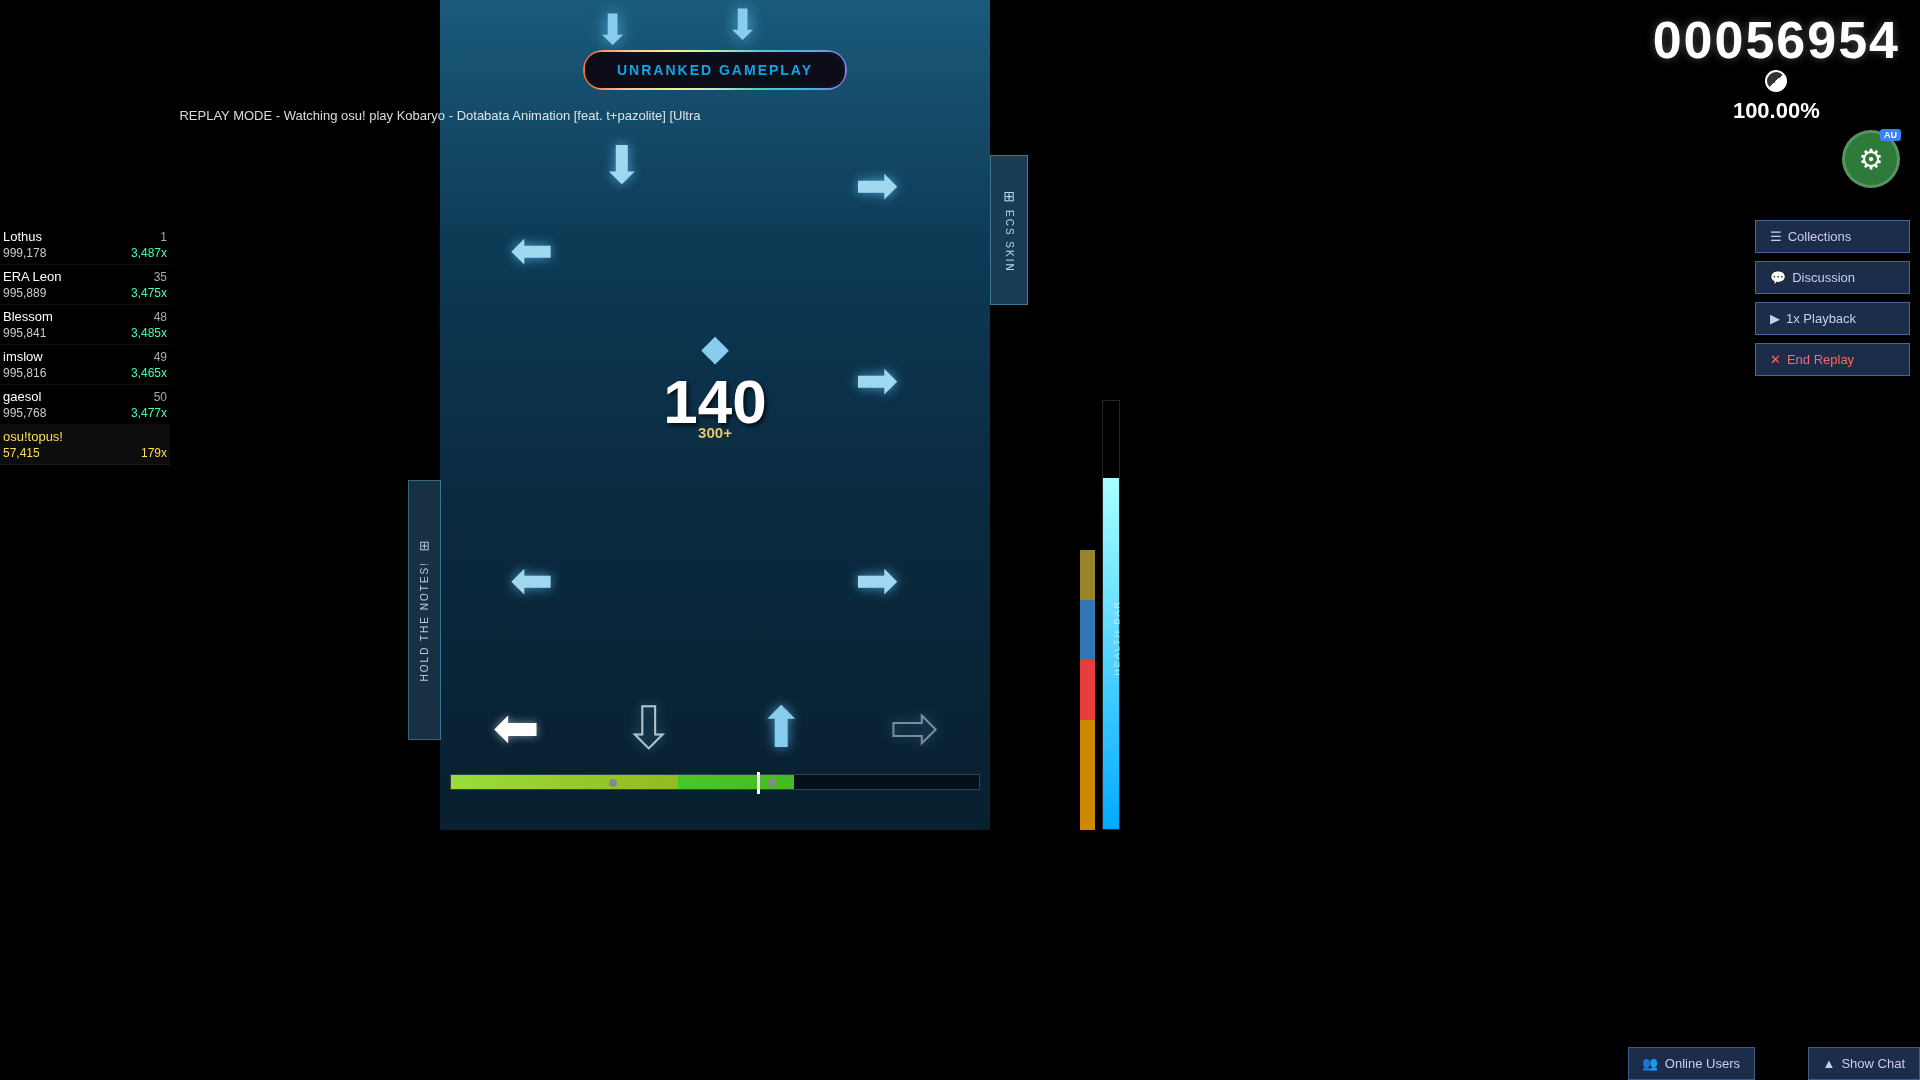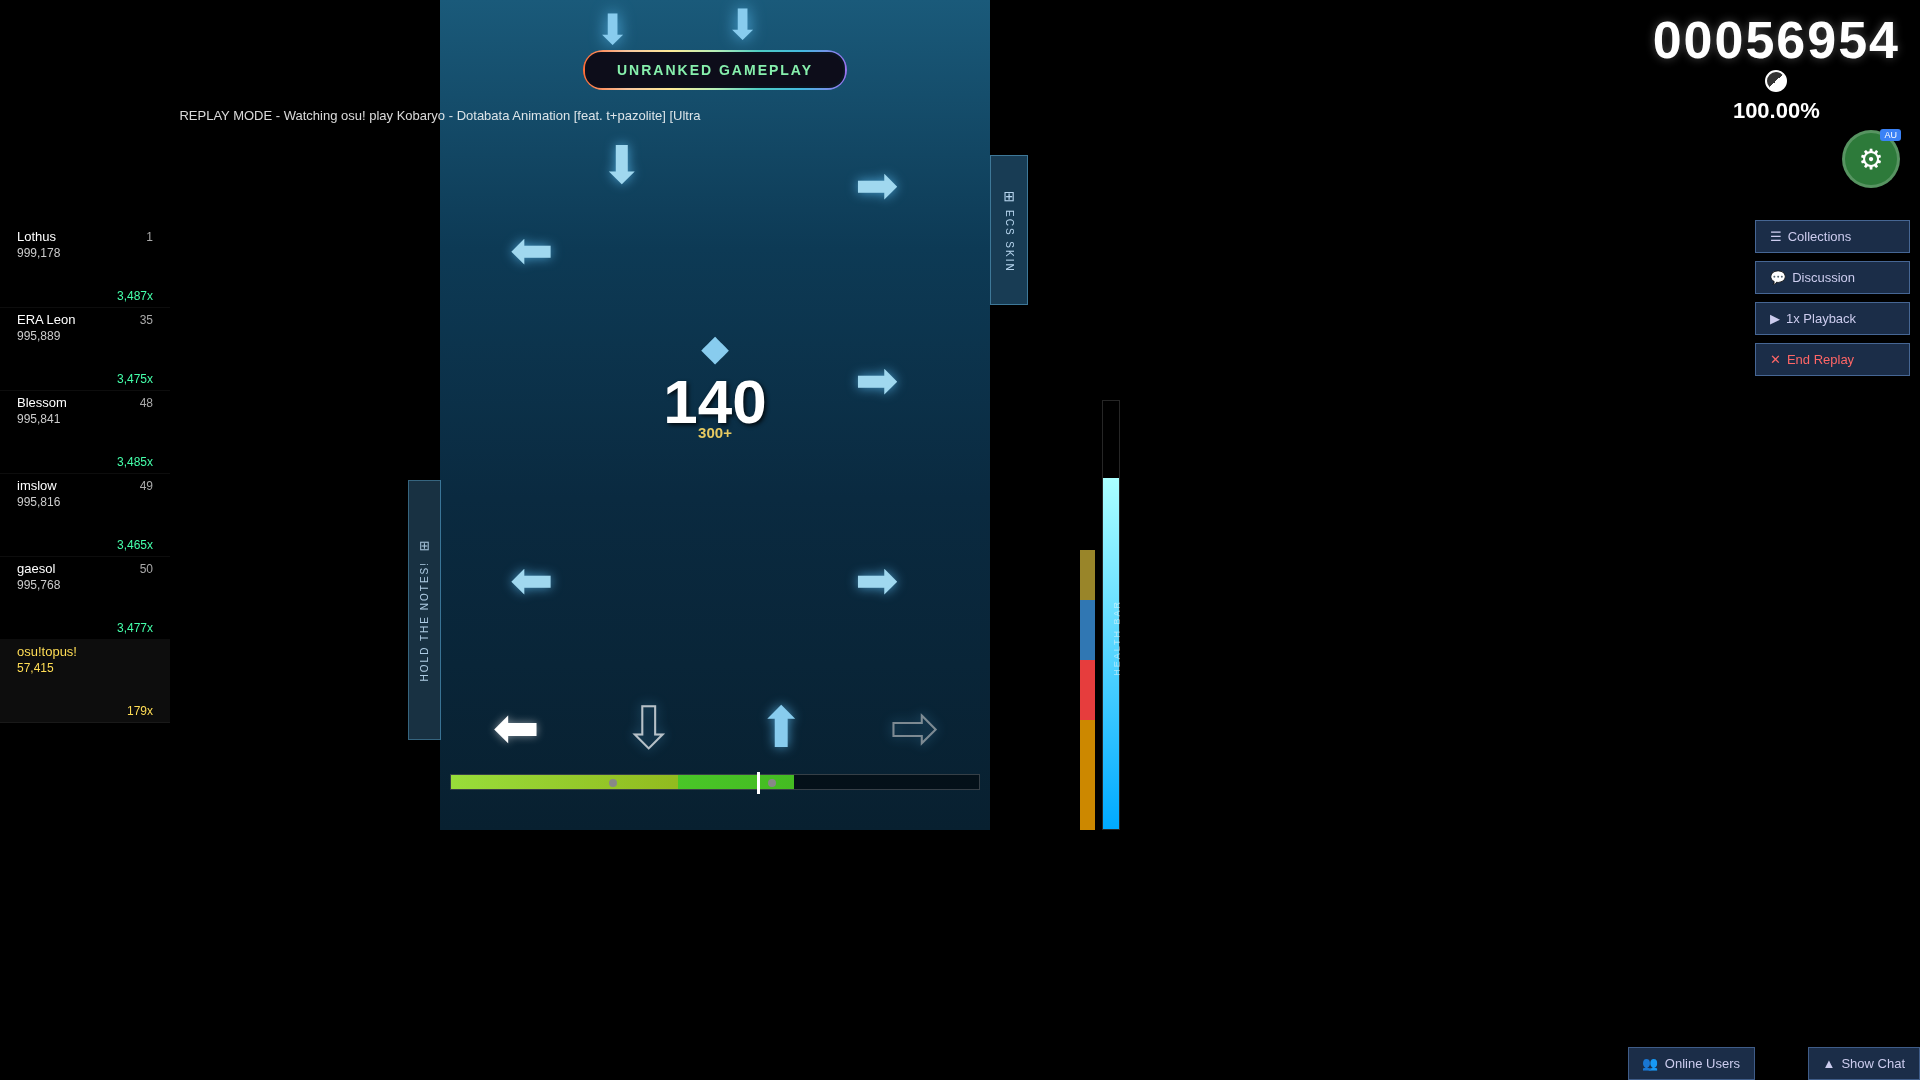--- a/index.html
+++ b/index.html
@@ -15,21 +15,21 @@
     
     #leaderboard {
       position: absolute;
       left: 0;
       top: 220px;
       width: 170px;
       background: rgba(0,0,0,0.7);
       padding: 5px 0;
     }
     .lb-entry {
-      padding: 4px 17px;
+      padding: 4px 3px;
       border-bottom: 1px solid rgba(255,255,255,0.05);
     }
     .lb-entry.current-player {
       background: rgba(255,255,255,0.05);
     }
     .lb-name {
       display: flex;
       justify-content: space-between;
       align-items: center;
     }
@@ -48,21 +48,20 @@
       margin-top: 2px;
       gap: 12px;
     }
     .lb-score {
       color: #ccc;
       font-size: 12px;
     }
     .lb-combo {
       color: #4fa;
       font-size: 12px;
-      margin-top: 43px;
     }
     .lb-entry.current-player .lb-name span:first-child {
       color: #ffdd55;
     }
     .lb-entry.current-player .lb-score {
       color: #ffdd55;
     }
     .lb-entry.current-player .lb-combo {
       color: #ffdd55;
     }
@@ -163,21 +162,21 @@
     }
     #au-badge {
       position: absolute;
       top: -4px;
       right: -4px;
       background: #3b82f6;
       color: #fff;
       font-size: 9px;
       padding: 1px 4px;
       border-radius: 3px;
-      font-weight: normal;
+      font-weight: bold;
     }
 
     
     #right-buttons {
       position: absolute;
       right: 10px;
       top: 220px;
       display: flex;
       flex-direction: column;
       gap: 8px;
@@ -437,21 +436,21 @@
     </div>
   </div>
 </div>
 
 <div id="game-area">
 
   <div style="position:absolute;top:50px;left:50%;transform:translateX(-50%);z-index:10;">
     <div style="background:linear-gradient(135deg,#0d0d1a,#0a1520);border-radius:18px;padding:2px;background-clip:padding-box;border:2px solid transparent;position:relative;">
       <div style="position:absolute;inset:0;border-radius:18px;background:linear-gradient(90deg,#ff6b35,#f7c59f,#ffeb99,#b8f0b8,#4ecdc4,#44b8e0,#9b72ef);z-index:-1;margin:-2px;border-radius:20px;"></div>
       <div style="background:#0d0d1a;border-radius:16px;padding:7px 30px;">
-        <span style="color:#86efac;font-size:14px;font-weight:bold;letter-spacing:2px;">UNRANKED GAMEPLAY</span>
+        <span style="color:#0ea5e9;font-size:14px;font-weight:bold;letter-spacing:2px;">UNRANKED GAMEPLAY</span>
       </div>
     </div>
   </div>
 
   <span class="flying-arrow" style="left:155px;top:5px;">⬇</span>
   <span class="flying-arrow" style="left:285px;top:0px;">⬇</span>
 
   <span class="arrow-note left" style="left:70px;top:220px;">⬅</span>
 
   <span class="arrow-note right" style="left:415px;top:155px;">➡</span>

